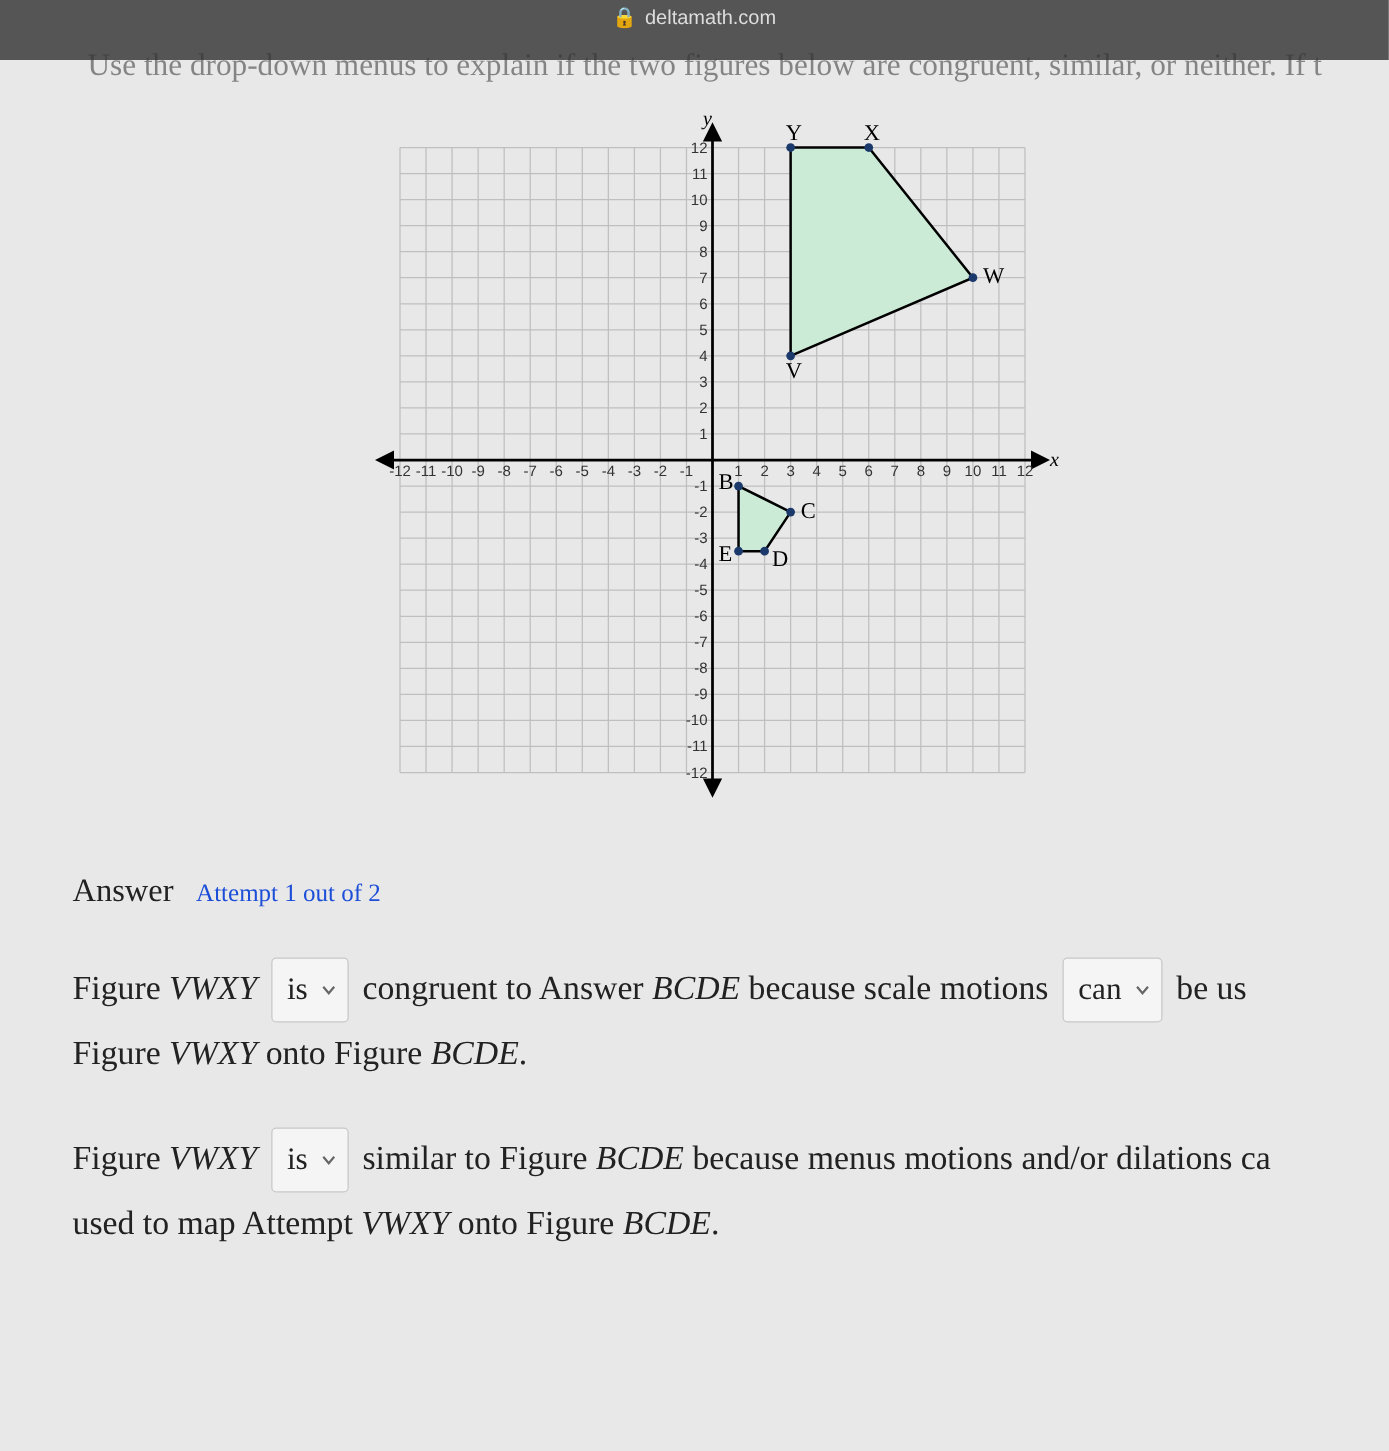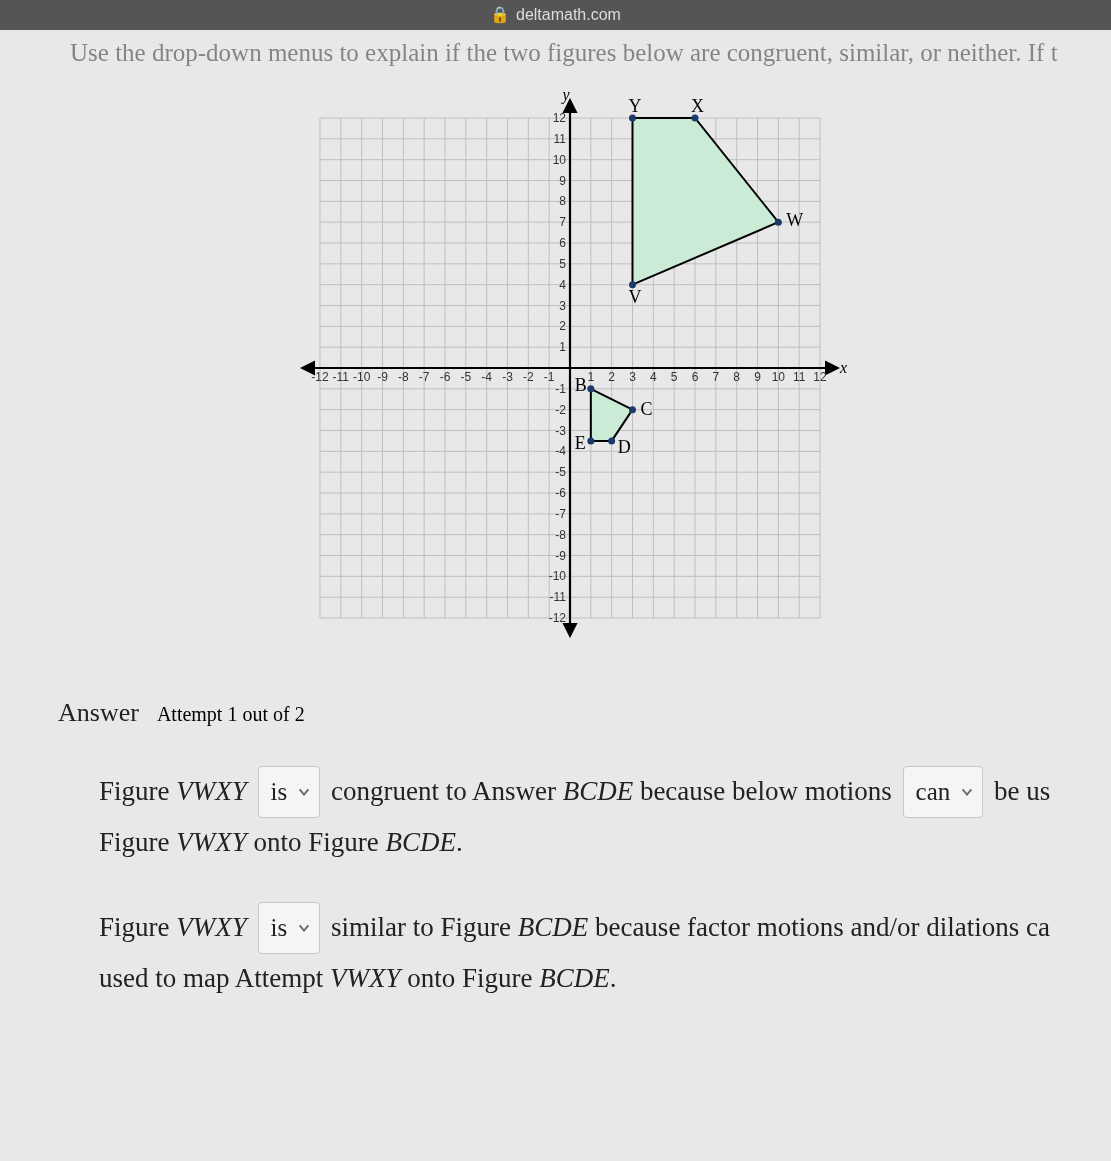--- a/index.html
+++ b/index.html
@@ -9,21 +9,21 @@
     background: #e8e8e8;
     color: #222;
     font-size: 24px;
     overflow: hidden;
   }
   .url-bar {
     position: absolute;
     top: 0;
     left: 0;
     right: 0;
-    height: 30px;
+    height: 48px;
     background: #555;
     color: #ddd;
     font-family: Arial, sans-serif;
     font-size: 16px;
     text-align: center;
     line-height: 30px;
   }
   .url-bar .lock { margin-right: 6px; }
   .page {
     position: absolute;
@@ -44,27 +44,26 @@
   .graph-wrap {
     width: 560px;
     height: 560px;
     margin: 18px auto 40px auto;
     position: relative;
   }
   svg.graph { width: 100%; height: 100%; }
   .answer-block { padding: 10px 12px 0 18px; }
   .ans-header { margin-bottom: 38px; }
   .ans-label { font-weight: 400; font-size: 26px; margin-right: 12px; }
-  .attempt { color: #000000; font-size: 20px; }
+  .attempt { color: #1d4ed8; font-size: 20px; }
   .sentence {
     font-size: 27px;
     line-height: 1.85;
     margin-bottom: 34px;
     color: #222;
-    margin-left: 41px;
   }
   .sentence em.fig { font-style: italic; }
   .dd {
     display: inline-flex;
     align-items: center;
     background: #f5f5f5;
     border: 1px solid #c8c8c8;
     border-radius: 4px;
     padding: 2px 8px 2px 12px;
     font-family: Arial, sans-serif;
@@ -249,21 +248,21 @@
     <div class="sentence">
       <span>Figure </span><em class="fig">VWXY</em>
       <span class="dd">
         <span class="dd-label">is</span>
         <span class="caret">
             <svg viewBox="0 0 16 16">
               <path d="M3 5 l5 6 l5 -6" fill="none" stroke="#666" stroke-width="2"></path>
             </svg>
           </span>
       </span>
-      <span> congruent to Answer </span><em class="fig">BCDE</em><span> because below motions </span>
+      <span> congruent to Answer </span><em class="fig">BCDE</em><span> because scale motions </span>
       <span class="dd">
         <span class="dd-label">can</span>
         <span class="caret">
             <svg viewBox="0 0 16 16">
               <path d="M3 5 l5 6 l5 -6" fill="none" stroke="#666" stroke-width="2"></path>
             </svg>
           </span>
       </span>
       <span> be us</span>
       <br>
@@ -273,20 +272,20 @@
     <div class="sentence">
       <span>Figure </span><em class="fig">VWXY</em>
       <span class="dd">
         <span class="dd-label">is</span>
         <span class="caret">
             <svg viewBox="0 0 16 16">
               <path d="M3 5 l5 6 l5 -6" fill="none" stroke="#666" stroke-width="2"></path>
             </svg>
           </span>
       </span>
-      <span> similar to Figure </span><em class="fig">BCDE</em><span> because factor motions and/or dilations </span>
+      <span> similar to Figure </span><em class="fig">BCDE</em><span> because menus motions and/or dilations </span>
       <span>ca</span>
       <br>
       <span>used to map Attempt </span><em class="fig">VWXY</em><span> onto Figure </span><em class="fig">BCDE</em><span>.</span>
     </div>
 
   </div>
 </div>
 
 </body></html>

